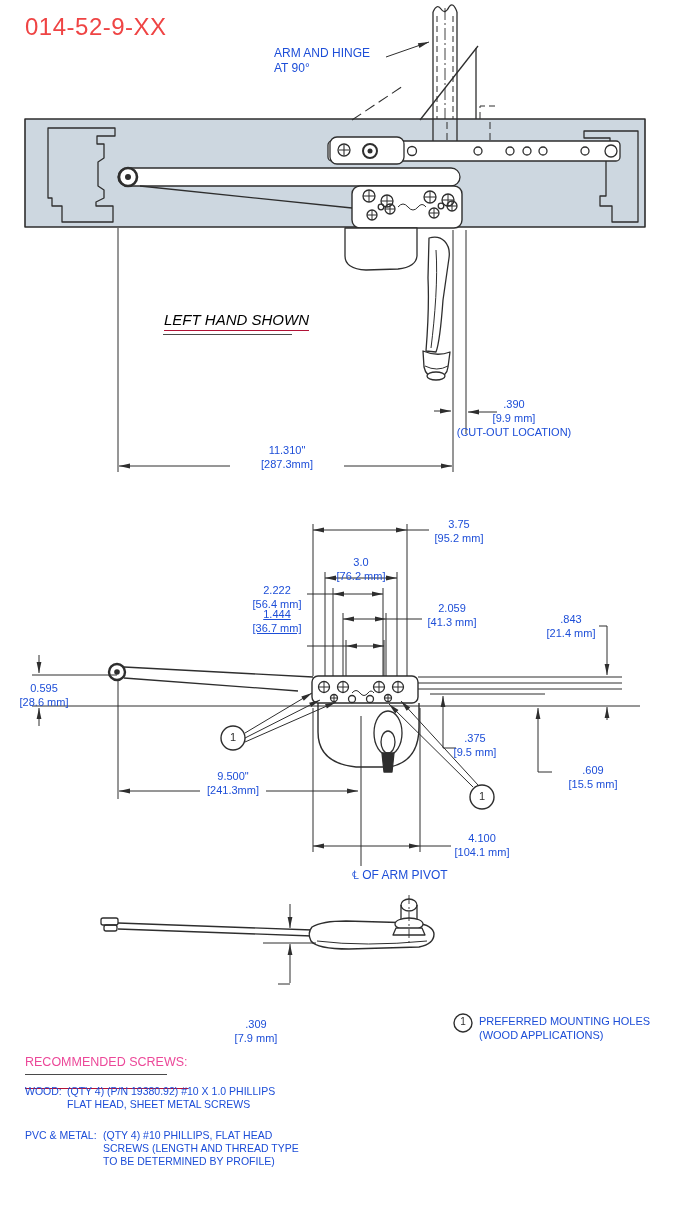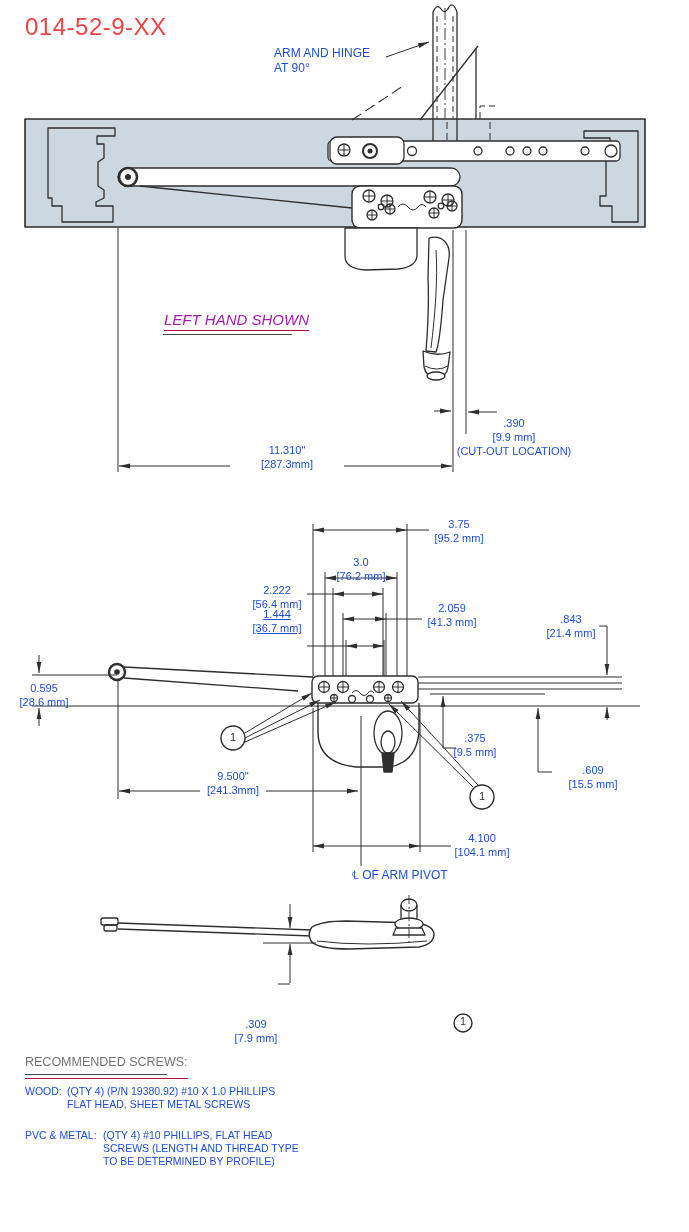--- a/index.html
+++ b/index.html
@@ -6,22 +6,22 @@
   .sheet{
     position:relative;width:689px;height:1232px;background:#ffffff;
     font-family:"Liberation Sans",sans-serif;overflow:hidden;
   }
   .sheet svg{position:absolute;left:0;top:0;}
   .t{position:absolute;color:#1d4ed8;white-space:nowrap;}
   .dim{font-size:11px;line-height:14px;text-align:center;transform:translateX(-50%);}
   .dim3{font-size:11px;line-height:14px;text-align:center;transform:translateX(-50%);}
   .part-number{font-size:24px;color:#ef4444;letter-spacing:0.5px;}
   .plain12{font-size:12px;line-height:15px;}
-  .red-note{font-size:15px;font-style:italic;color:#a21caf;border-bottom:1.5px solid #b01236;padding-bottom:2px;}
-  .red-heading{font-size:12.5px;color:#737373;border-bottom:1.2px solid #b01236;padding-bottom:9px;}
+  .red-note{font-size:15px;font-style:italic;color:#000000;border-bottom:1.5px solid #b01236;padding-bottom:2px;}
+  .red-heading{font-size:12.5px;color:#ec4899;border-bottom:1.2px solid #b01236;padding-bottom:19px;}
   .gray-line{position:absolute;background:#4a4a4a;height:1.3px;}
   .note11{font-size:11px;line-height:14px;}
   .note105{font-size:10.5px;line-height:13px;}
   .callout-num{font-size:11px;color:#2e2e2e;transform:translate(-50%,0);text-align:center;}
 </style>
 </head>
 <body>
 
 <div class="sheet">
 
@@ -215,21 +215,21 @@
   <div class="t part-number" style="left:25px;top:13px;">014-52-9-XX</div>
 
   <div class="t plain12" style="left:274px;top:46px;">
     <div>ARM AND HINGE</div>
     <div>AT 90°</div>
   </div>
 
   <div class="t red-note" style="left:164px;top:311px;">LEFT HAND SHOWN</div>
   <div class="gray-line" style="left:163px;top:334px;width:129px;"></div>
 
-  <div class="t dim3" style="left:514px;top:416px;">
+  <div class="t dim3" style="left:514px;top:397px;">
     <div>.390</div>
     <div>[9.9 mm]</div>
     <div>(CUT-OUT LOCATION)</div>
   </div>
 
   <div class="t dim" style="left:287px;top:443px;">
     <div>11.310"</div>
     <div>[287.3mm]</div>
   </div>
 
@@ -292,20 +292,24 @@
 
   <div class="t dim" style="left:256px;top:976px;margin-top:41px;">
     <div>.309</div>
     <div>[7.9 mm]</div>
   </div>
 
   <div class="t callout-num" style="left:233px;top:731px;">1</div>
   <div class="t callout-num" style="left:482px;top:790px;">1</div>
   <div class="t callout-num" style="left:463px;top:1016px;font-size:10px;">1</div>
 
+  <div class="t note11" style="left:479px;top:1014px;">
+    <div>PREFERRED MOUNTING HOLES</div>
+    <div>(WOOD APPLICATIONS)</div>
+  </div>
 
   <div class="t red-heading" style="left:25px;top:1055px;">RECOMMENDED SCREWS:</div>
   <div class="gray-line" style="left:25px;top:1074px;width:142px;"></div>
 
   <div class="t note105" style="left:25px;top:1085px;">WOOD:</div>
   <div class="t note105" style="left:67px;top:1085px;">
     <div>(QTY 4) (P/N 19380.92) #10 X 1.0 PHILLIPS</div>
     <div>FLAT HEAD, SHEET METAL SCREWS</div>
   </div>
 

